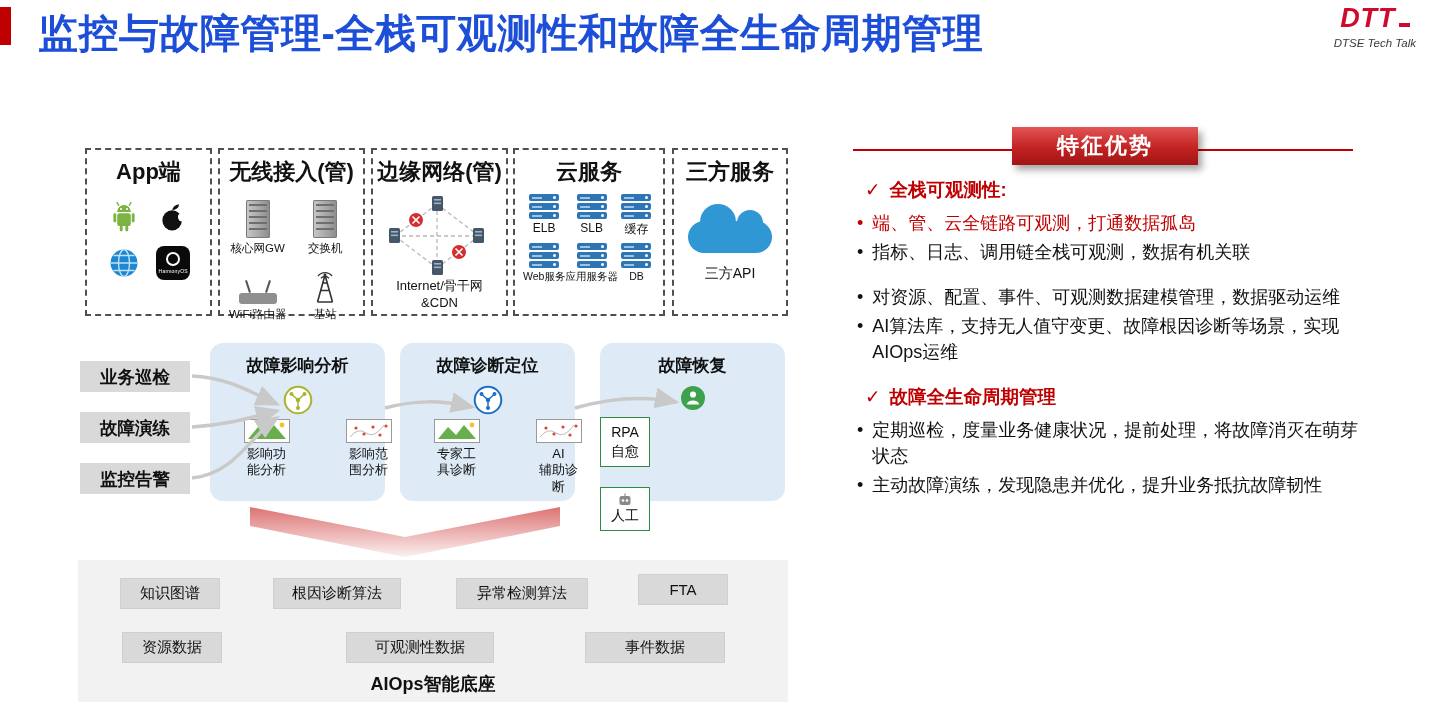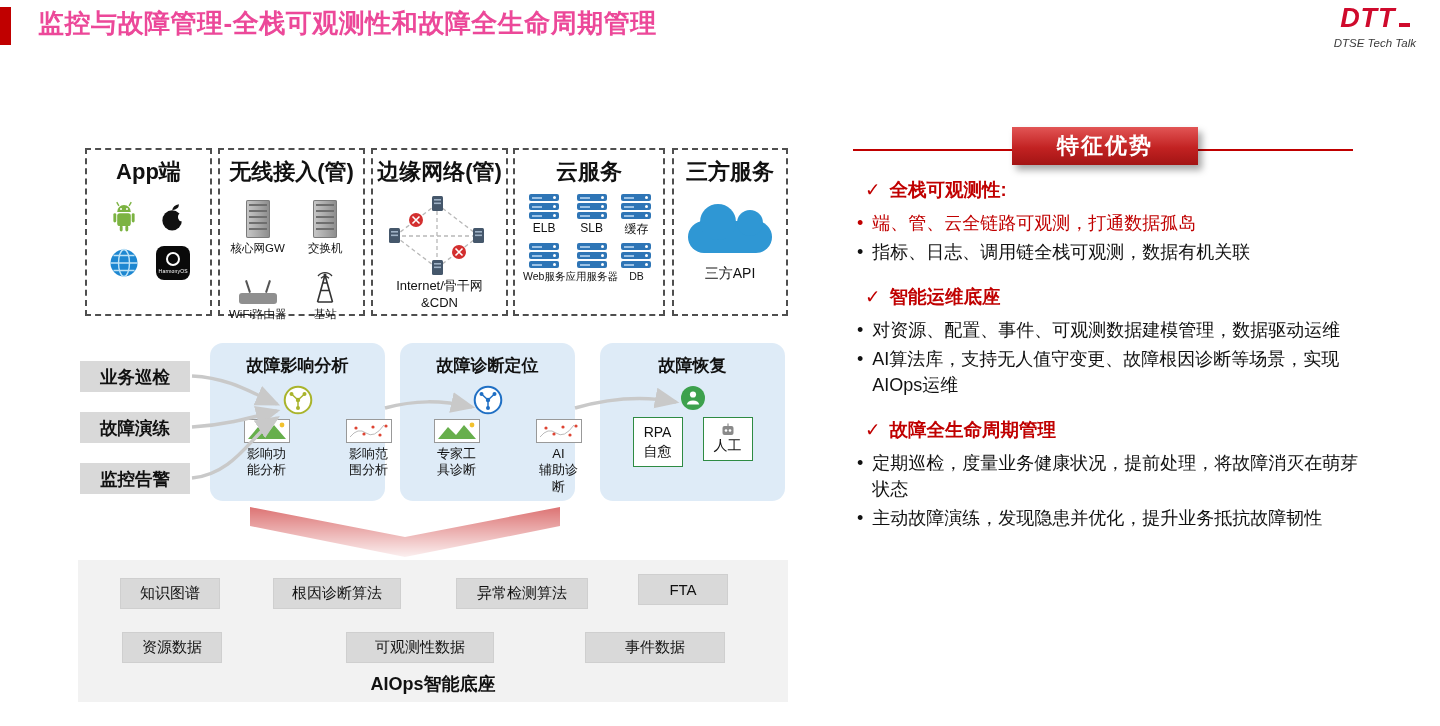--- a/index.html
+++ b/index.html
@@ -3,21 +3,21 @@
 <meta charset="utf-8">
 <style>
   *{margin:0;padding:0;box-sizing:border-box;}
   html,body{width:1440px;height:726px;}
   body{
     position:relative;background:#ffffff;overflow:hidden;
     font-family:"Liberation Sans","DejaVu Sans",sans-serif;color:#111;
   }
   
   .accent-bar{position:absolute;left:0;top:7px;width:11px;height:38px;background:#c00000;}
-  .page-title{position:absolute;left:38px;top:6px;font-size:26px;font-weight:bold;color:#ec4899;letter-spacing:.5px;white-space:nowrap;}
+  .page-title{position:absolute;left:38px;top:6px;font-size:40px;font-weight:bold;color:#1d4ed8;letter-spacing:.5px;white-space:nowrap;}
   .logo{position:absolute;right:24px;top:5px;text-align:center;}
   .logo-main{font-size:27px;font-weight:800;font-style:italic;color:#cf0a2c;line-height:1;letter-spacing:1px;}
   .logo-main::after{content:"";display:inline-block;width:11px;height:4px;background:#cf0a2c;margin-left:3px;}
   .logo-sub{font-size:11.5px;font-weight:normal;font-style:italic;color:#3a3a3a;margin-top:5px;white-space:nowrap;}
   
   .layer{position:absolute;top:148px;height:168px;border:2px dashed #4f4f4f;background:#fff;padding-top:7px;}
   .layer-title{text-align:center;font-weight:bold;font-size:22px;margin-bottom:5px;white-space:nowrap;}
   .app-grid{display:grid;grid-template-columns:1fr 1fr;justify-items:center;align-items:center;row-gap:10px;padding:6px 12px 0;}
   .harmony{width:34px;height:34px;background:#0a0a0a;border-radius:8px;display:flex;flex-direction:column;align-items:center;justify-content:center;gap:2px;}
   .h-ring{width:14px;height:14px;border:2px solid #fff;border-radius:50%;}
@@ -47,21 +47,21 @@
   .cloud::after{content:"";position:absolute;right:9px;top:-11px;width:26px;height:26px;border-radius:50%;background:#2f97d4;}
   .tp-label{text-align:center;font-size:14px;}
   
   .tag{position:absolute;left:80px;width:110px;height:31px;background:#d9d9d9;display:flex;align-items:center;justify-content:center;font-weight:bold;font-size:17.5px;}
   .stage{position:absolute;top:343px;height:158px;background:#deebf7;padding-top:11px;border-radius:13px;}
   .stage-title{text-align:center;font-weight:bold;font-size:17px;white-space:nowrap;}
   .stage-icon{display:flex;justify-content:center;margin:8px 0 4px;}
   .thumbs{display:flex;justify-content:center;gap:16px;margin-top:2px;}
   .thumb{display:flex;flex-direction:column;align-items:center;gap:3px;margin-left:40px;}
   .thumb-label{font-size:13px;text-align:center;white-space:pre-line;line-height:1.25;}
-  .recover-row{display:flex;justify-content:center;align-items:flex-start;gap:20px;margin-top:6px;}
+  .recover-row{display:flex;justify-content:center;align-items:flex-start;gap:20px;margin-top:6px;flex-direction:column;}
   .recover-box{border:1.5px solid #2e8b43;background:#fff;min-width:50px;padding:5px 9px;font-size:14px;text-align:center;white-space:pre-line;line-height:1.35;display:flex;flex-direction:column;align-items:center;}
   .flow-arrows{position:absolute;left:80px;top:338px;z-index:5;pointer-events:none;}
   .swoosh{position:absolute;left:250px;top:507px;width:310px;height:50px;
     background:linear-gradient(180deg,rgba(192,0,0,.55),rgba(192,0,0,.06));
     clip-path:polygon(0 0,50% 60%,100% 0,100% 38%,50% 100%,0 38%);}
   
   .platform{position:absolute;left:78px;top:560px;width:710px;height:142px;background:#f2f2f2;}
   .pbtn{position:absolute;height:31px;background:#d9d9d9;border:1px solid #cfcfcf;display:flex;align-items:center;justify-content:center;font-size:15px;}
   .platform-title{position:absolute;left:0;right:0;bottom:6px;text-align:center;font-weight:bold;font-size:18px;}
   
@@ -391,23 +391,20 @@
       <span class="dot">•</span>
         <span class="btxt">端、管、云全链路可观测，打通数据孤岛</span>
     </div>
     <div class="bullet" data-color="black">
       <span class="dot">•</span>
         <span class="btxt">指标、日志、调用链全栈可观测，数据有机关联</span>
     </div>
   </div>
 
   <div class="section">
-    <div class="sec-title">
-      <span class="check">✓</span><span>智能运维底座</span>
-    </div>
     <div class="bullet" data-color="black">
       <span class="dot">•</span>
         <span class="btxt">对资源、配置、事件、可观测数据建模管理，数据驱动运维</span>
     </div>
     <div class="bullet" data-color="black">
       <span class="dot">•</span>
         <span class="btxt">AI算法库，支持无人值守变更、故障根因诊断等场景，实现AIOps运维</span>
     </div>
   </div>
 

